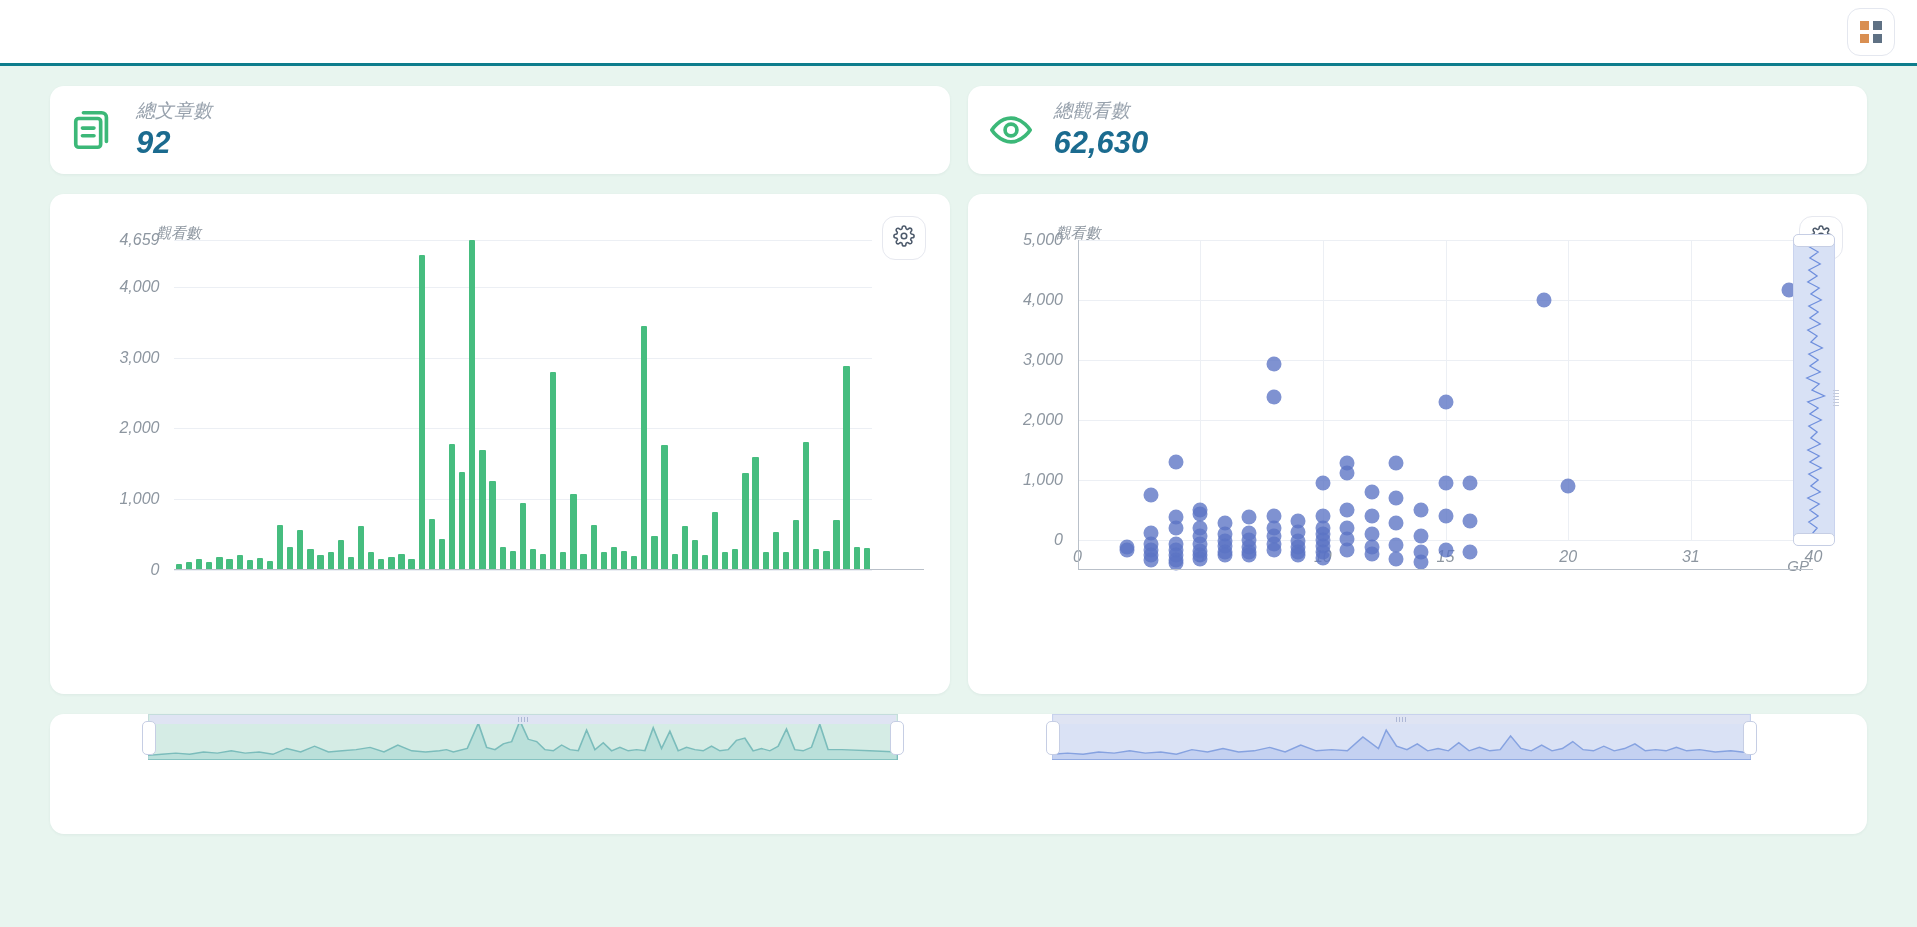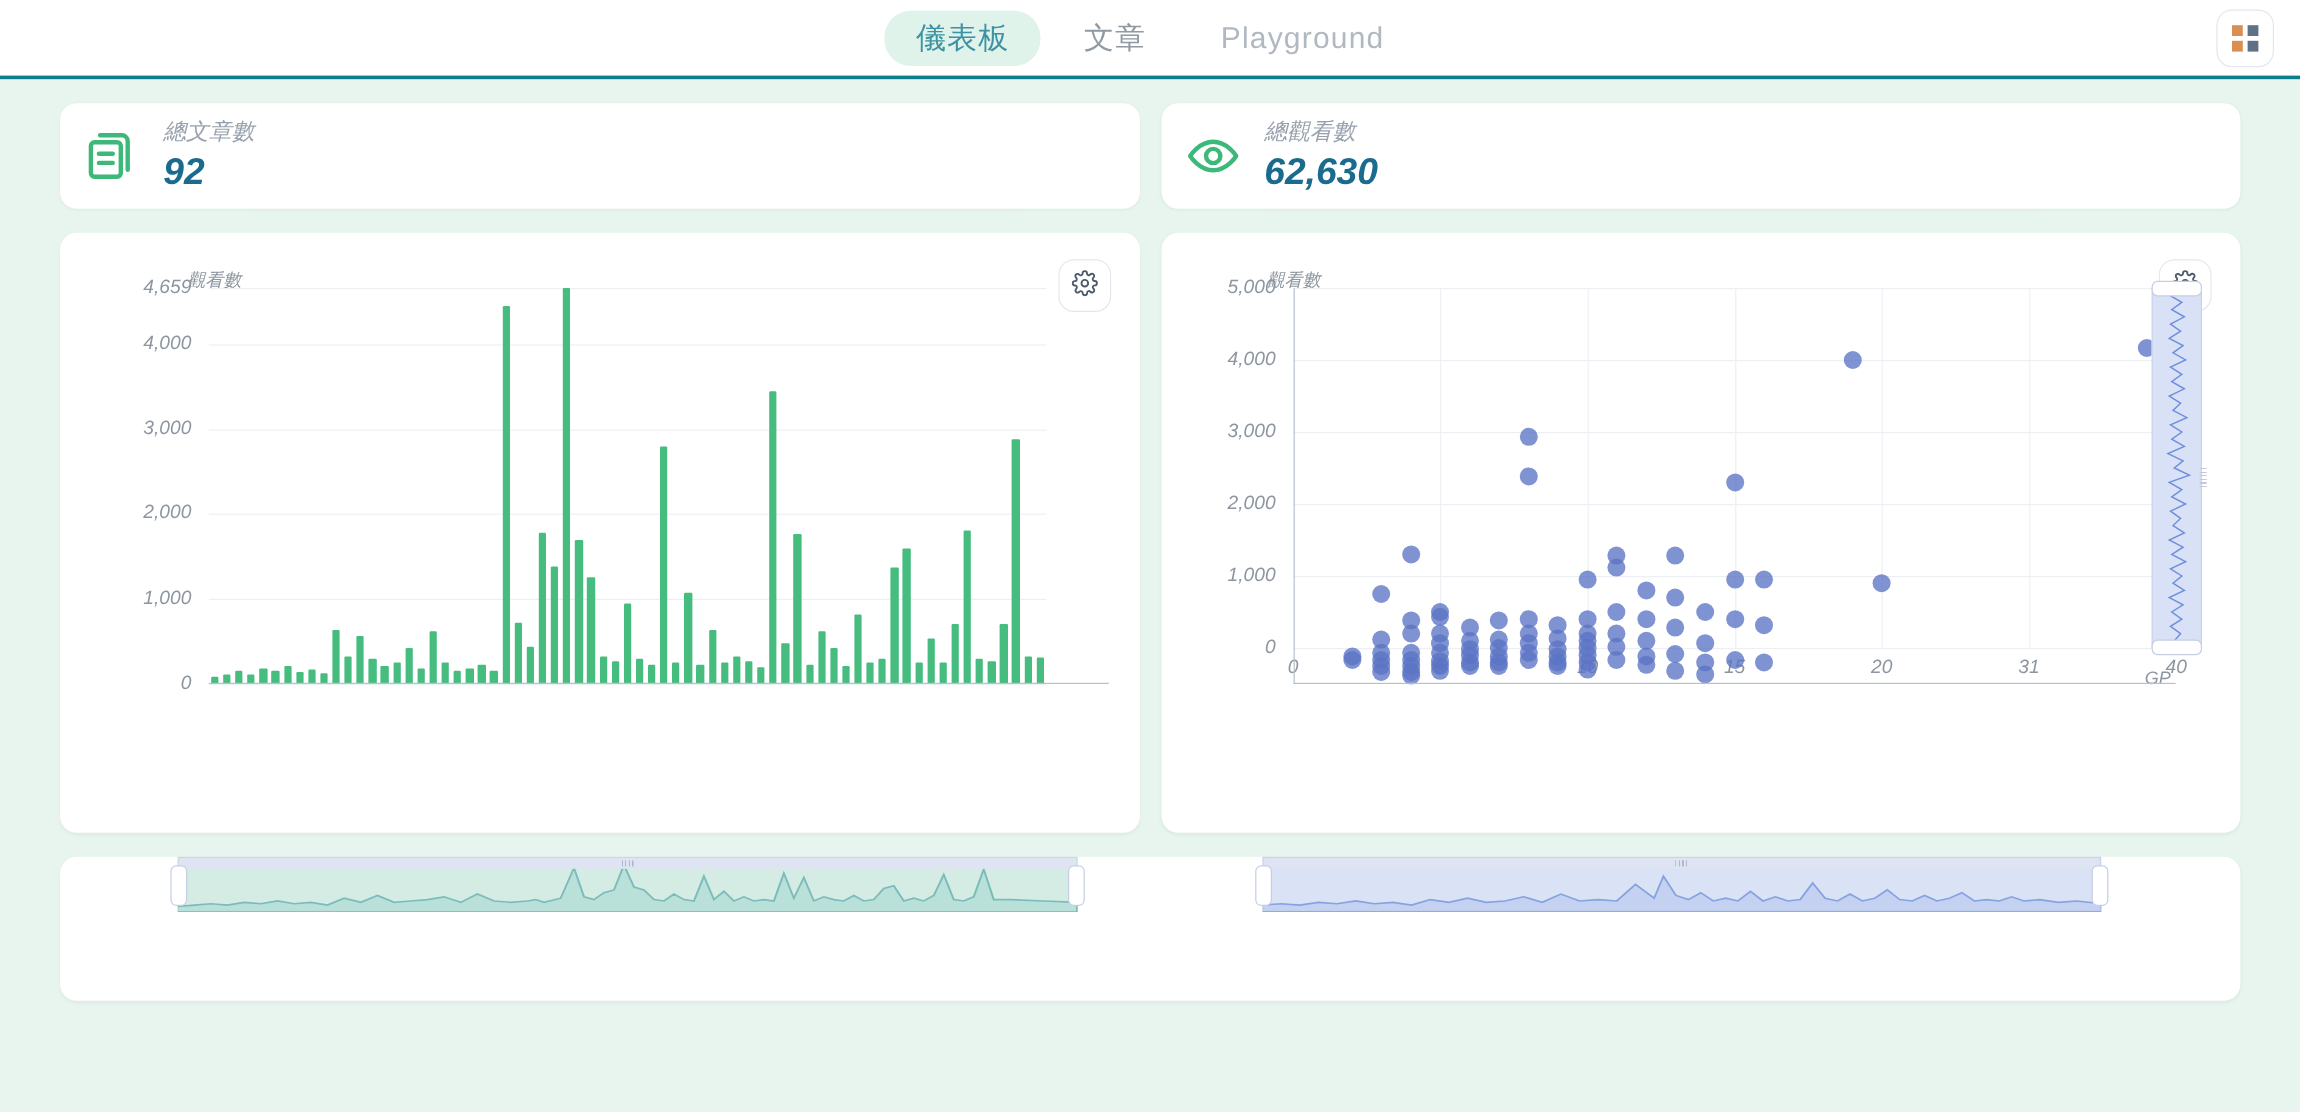--- a/index.html
+++ b/index.html
@@ -122,25 +122,20 @@
   .bottom-card{
     margin-top:20px; background:#fff; border-radius:14px; height:120px;
     padding:24px 26px; box-shadow:0 1px 3px rgba(40,70,60,.06);
   }
   .bottom-title{ font-size:24px; font-weight:700; color:#1b2430; }
 </style>
 </head>
 <body>
 
 <div class="topbar">
-  <div class="tabs">
-    <div class="tab active">儀表板</div>
-    <div class="tab">文章</div>
-    <div class="tab dim">Playground</div>
-  </div>
   <div class="apps-btn">
     <span class="apps-grid">
       <i></i>
         <i></i>
         <i></i>
         <i></i>
     </span>
   </div>
 </div>
 

